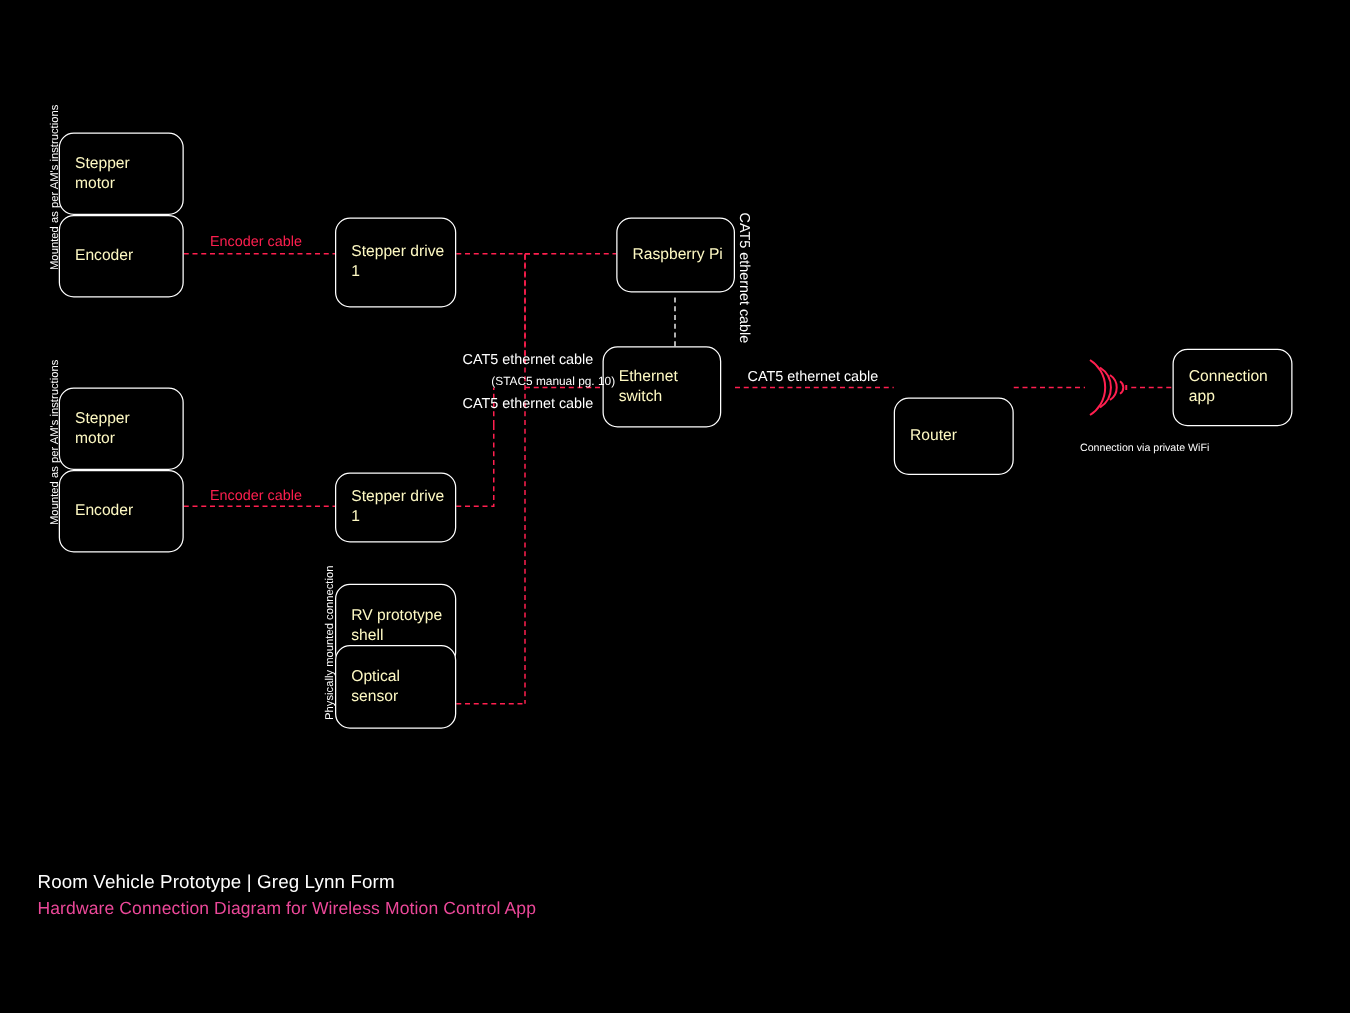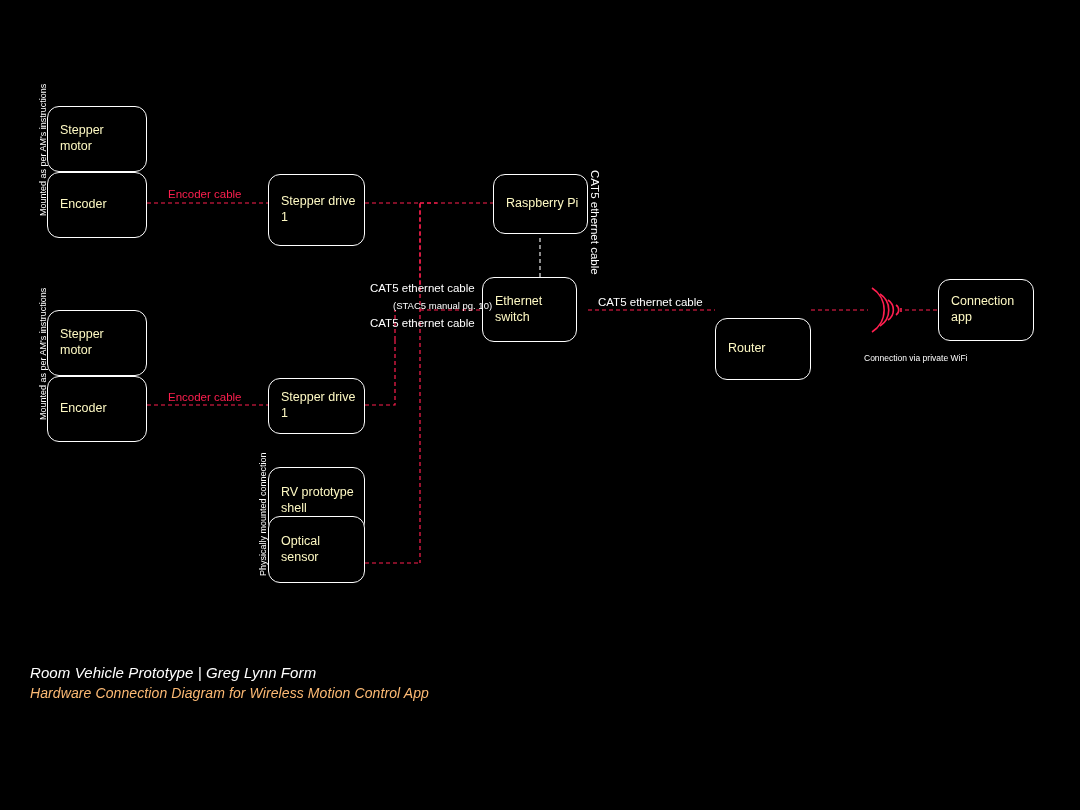--- a/index.html
+++ b/index.html
@@ -57,31 +57,30 @@
     position: absolute;
     left: 0;
     top: 0;
     width: 1080px;
     height: 810px;
     pointer-events: none;
   }
   .title-block {
     position: absolute;
     left: 30px;
-    top: 664px;
-    font-style: italic;
+    top: 697px;
   }
   .title-main {
     font-size: 15px;
     color: #ffffff;
     letter-spacing: 0.1px;
   }
   .title-sub {
     font-size: 14px;
-    color: #fdba74;
+    color: #ec4899;
     margin-top: 4px;
     letter-spacing: 0.1px;
   }
   .wifi-caption {
     position: absolute;
     font-size: 8.5px;
     color: #ffffff;
     white-space: nowrap;
   }
 </style>

